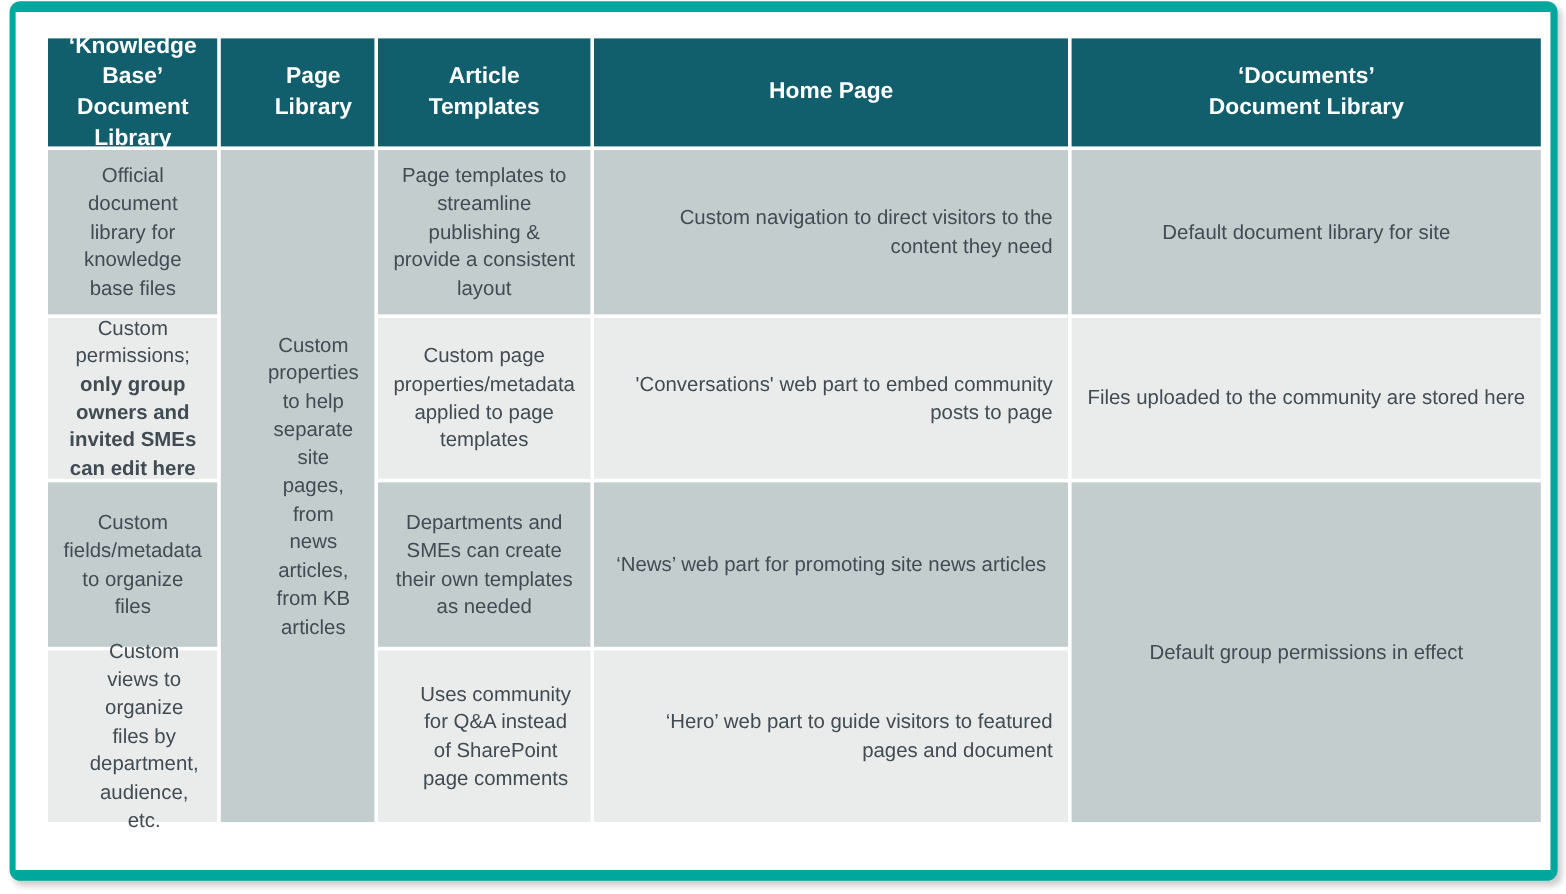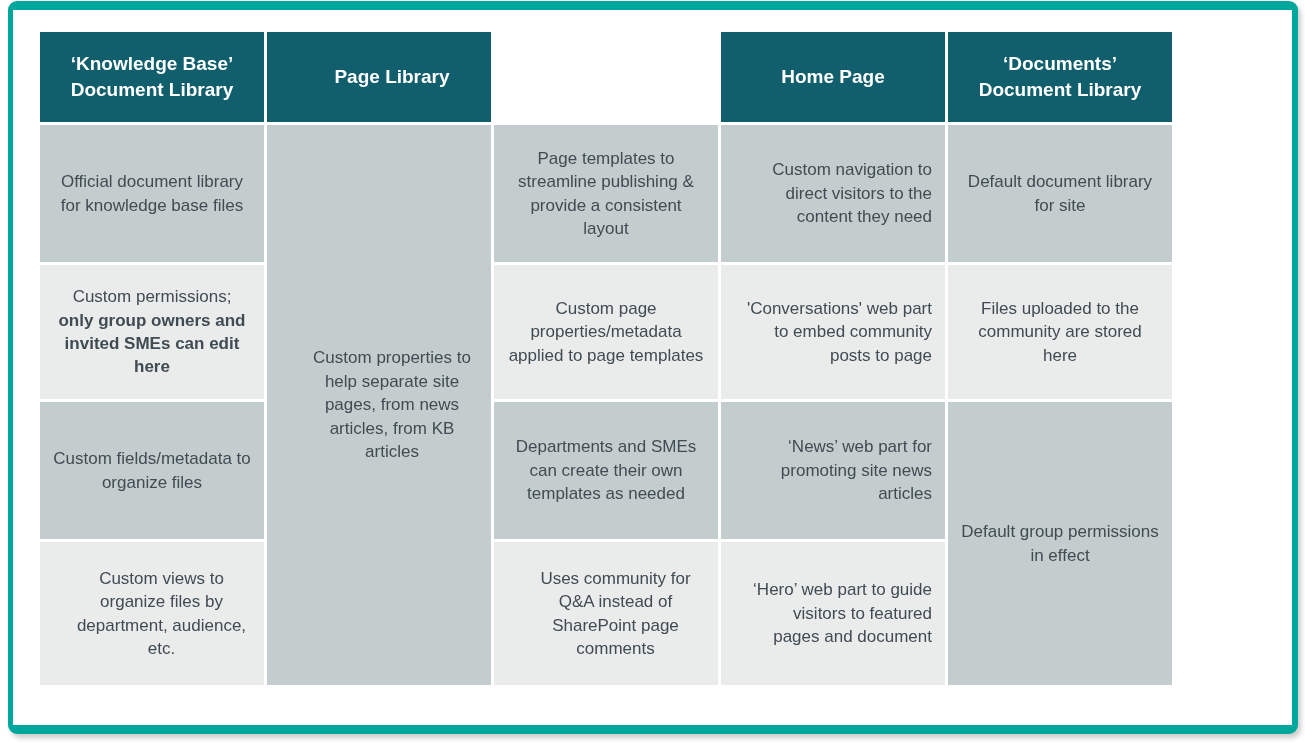--- a/index.html
+++ b/index.html
@@ -21,23 +21,23 @@
     box-sizing: border-box;
     border: solid #00a79c;
     border-width: 9px 6px 9px 5px;
     border-radius: 9px;
     background: #ffffff;
     box-shadow: 3px 4px 5px rgba(0,0,0,0.20);
   }
   .table-grid {
     position: absolute;
     left: 40px; top: 32px;
-    width: 1132px; height: 653px;
+    width: 1244px; height: 653px;
     display: grid;
-    grid-template-columns: repeat(5, 1fr);
+    grid-template-columns: repeat(3, 1fr);
     grid-template-rows: 90px 137px 134px 137px 143px;
     gap: 3px;
     background: #ffffff;
   }
   .cell {
     display: flex;
     align-items: center;
     justify-content: center;
     text-align: center;
     padding: 8px 13px;
@@ -72,20 +72,21 @@
 
 <div class="canvas">
   <div class="frame">
   </div>
 
   <div class="table-grid">
 
     <div class="cell th c1 r1"><span class="txt">‘Knowledge Base’
 Document Library</span></div>
     <div class="cell th c2 r1"><span class="txt">Page Library</span></div>
+    <div class="cell th c3 r1"><span class="txt">Article Templates</span></div>
     <div class="cell th c4 r1"><span class="txt">Home Page</span></div>
     <div class="cell th c5 r1"><span class="txt">‘Documents’
 Document Library</span></div>
 
     <div class="cell dark c1 r2">
         <span class="txt">Official document library for knowledge base files</span>
       </div>
     <div class="cell light c1 r3">
         <span class="txt"><span>Custom permissions; </span><span class="bold-seg">only group owners and invited SMEs can edit here</span></span>
       </div>

